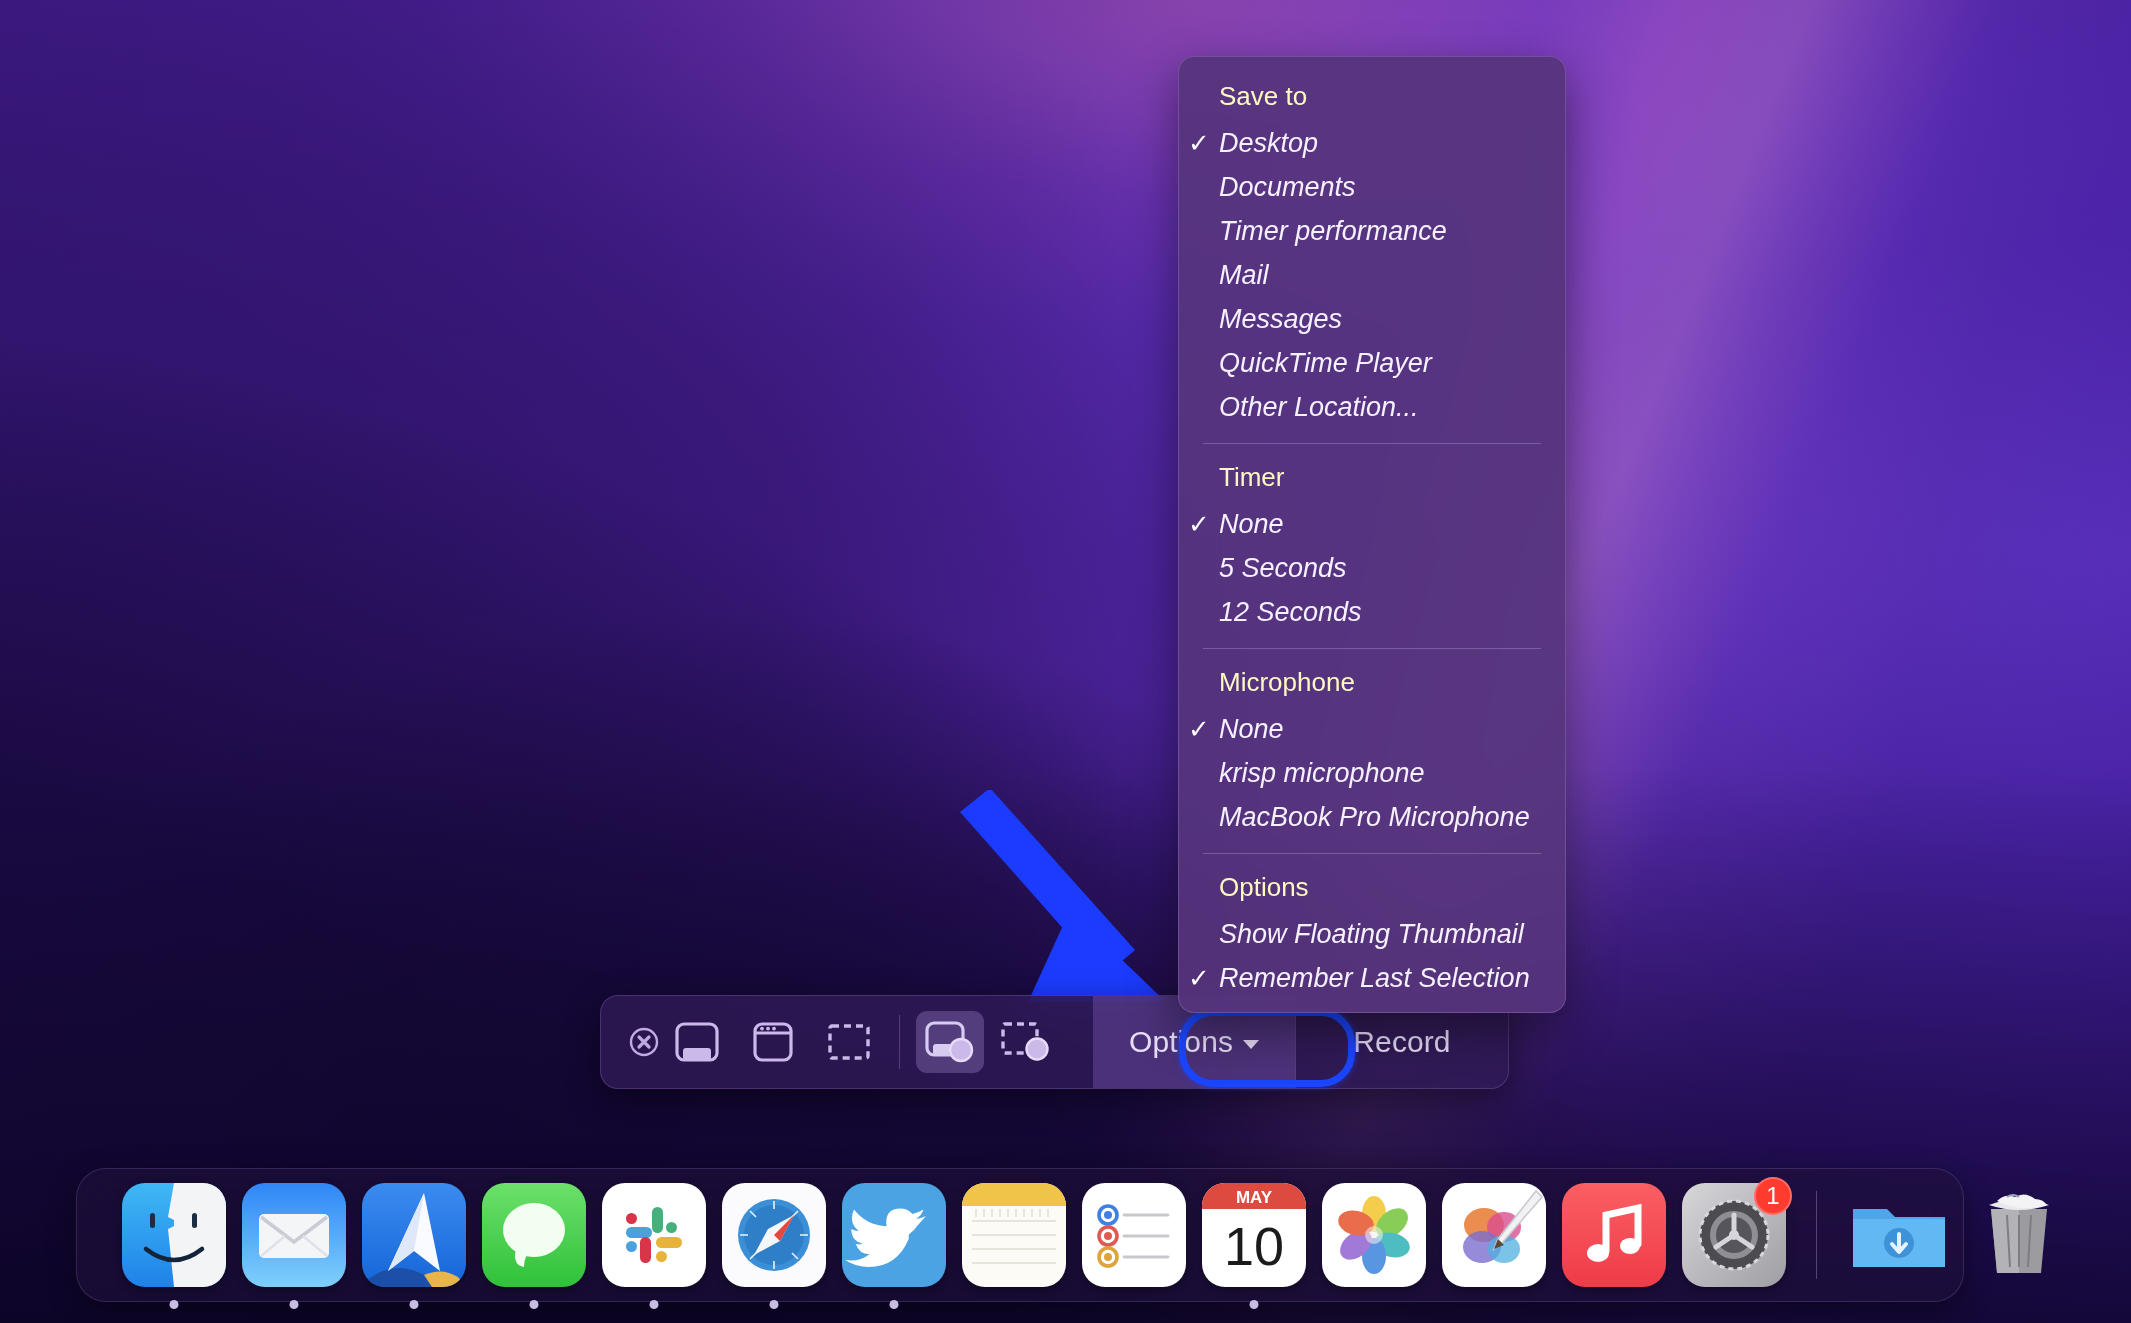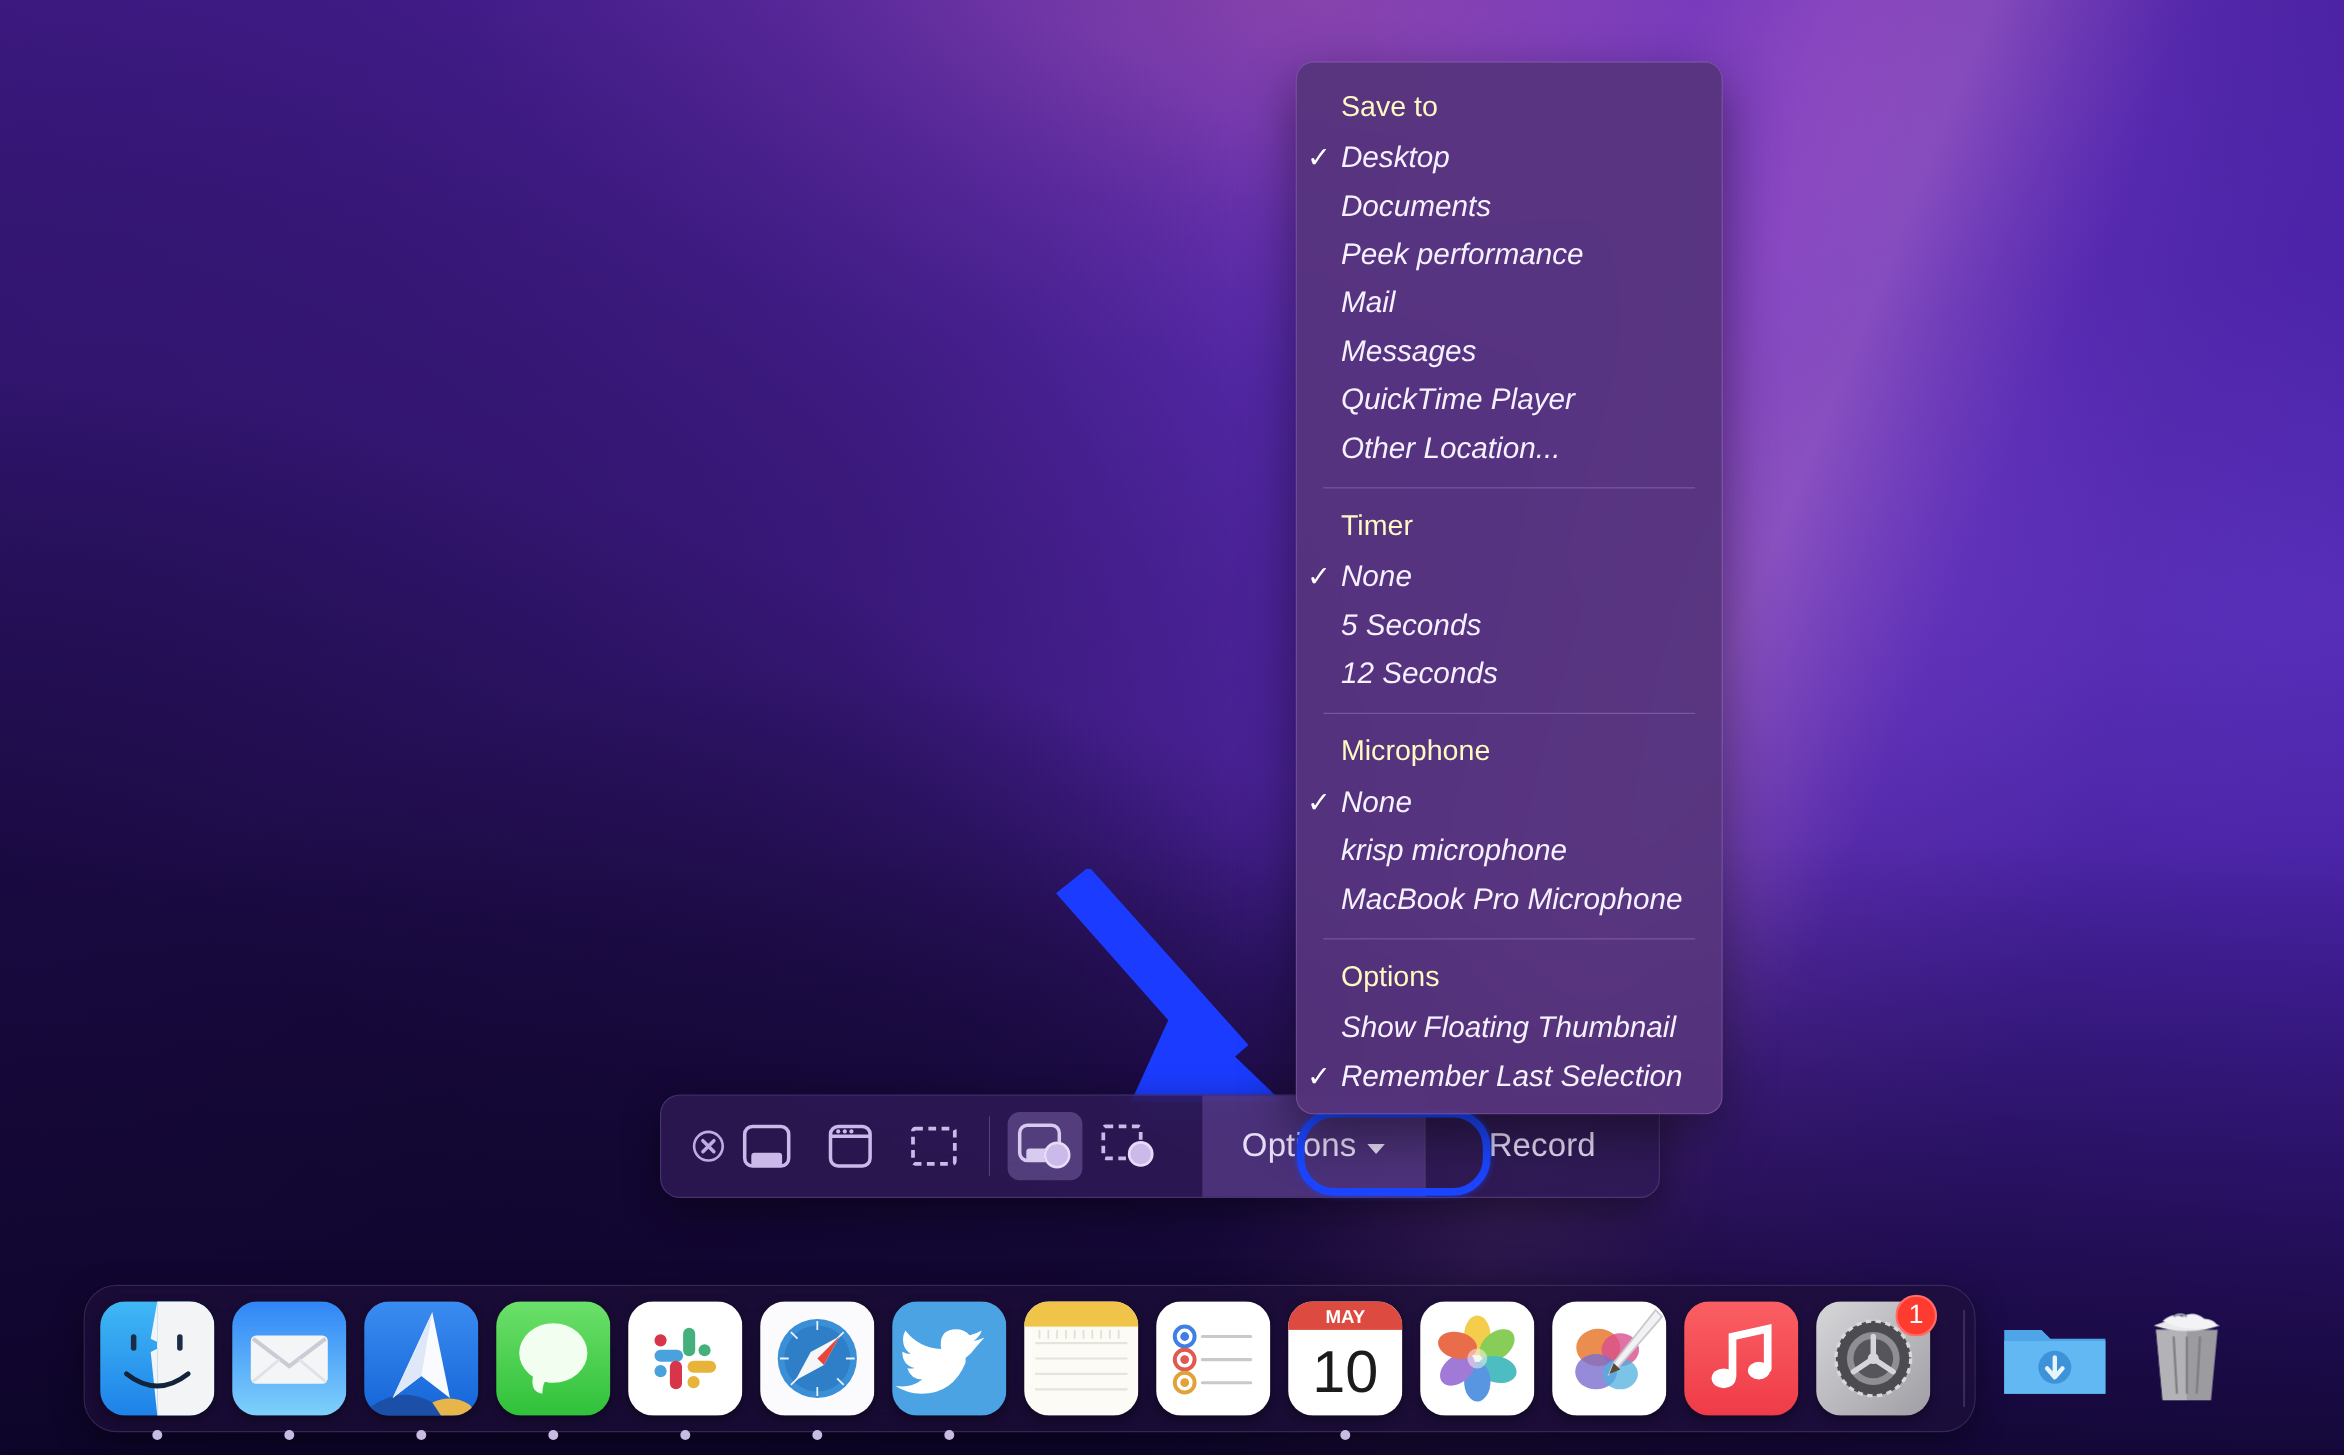--- a/index.html
+++ b/index.html
@@ -108,28 +108,28 @@
     font-size:27px;color:#f6f1ff;font-weight:400;white-space:nowrap;
   }
   .menu-check{
     width:40px;flex:0 0 40px;text-align:center;font-size:26px;color:#ffffff;line-height:1;
   }
   .menu-label{line-height:1;font-style:italic;}
   .menu-sep{height:1px;background:rgba(205,185,240,.30);margin:14px 24px 4px 24px;}
 
   
   #dock{
-    position:absolute;left:76px;top:1168px;width:1720px;height:134px;
+    position:absolute;left:76px;top:1168px;width:1888px;height:134px;
     border-radius:30px;
     background:rgba(30,16,58,.62);
     border:1px solid rgba(170,145,220,.20);
     box-shadow:0 8px 28px rgba(0,0,0,.40);
     display:flex;align-items:center;
     backdrop-filter:blur(20px);
-    box-sizing:border-box;padding:0 6px;
+    box-sizing:border-box;padding:0 37px;
   }
   .dock-item{position:relative;width:104px;height:104px;margin:0 8px;flex:0 0 auto;}
   .dock-icon{width:104px;height:104px;border-radius:23px;overflow:hidden;position:relative;
     box-shadow:0 3px 9px rgba(0,0,0,.35);}
   .dock-dot{position:absolute;left:50%;transform:translateX(-50%);bottom:-22px;width:9px;height:9px;border-radius:50%;background:#c9bce2;}
   .dock-sep{width:1px;height:88px;background:rgba(190,168,235,.35);margin:0 22px;flex:0 0 auto;}
   .badge{
     position:absolute;right:-6px;top:-6px;min-width:38px;height:38px;border-radius:19px;
     background:#ff3b30;color:#fff;font-size:24px;display:flex;align-items:center;justify-content:center;
     border:2px solid rgba(255,255,255,.25);box-sizing:border-box;
@@ -225,21 +225,21 @@
     <div class="menu-item">
       <span class="menu-check">✓</span>
       <span class="menu-label">Desktop</span>
     </div>
     <div class="menu-item">
       <span class="menu-check"></span>
       <span class="menu-label">Documents</span>
     </div>
     <div class="menu-item">
       <span class="menu-check"></span>
-      <span class="menu-label">Peek performance</span>
+      <span class="menu-label">Timer performance</span>
     </div>
     <div class="menu-item">
       <span class="menu-check"></span>
       <span class="menu-label">Mail</span>
     </div>
     <div class="menu-item">
       <span class="menu-check"></span>
       <span class="menu-label">Messages</span>
     </div>
     <div class="menu-item">

